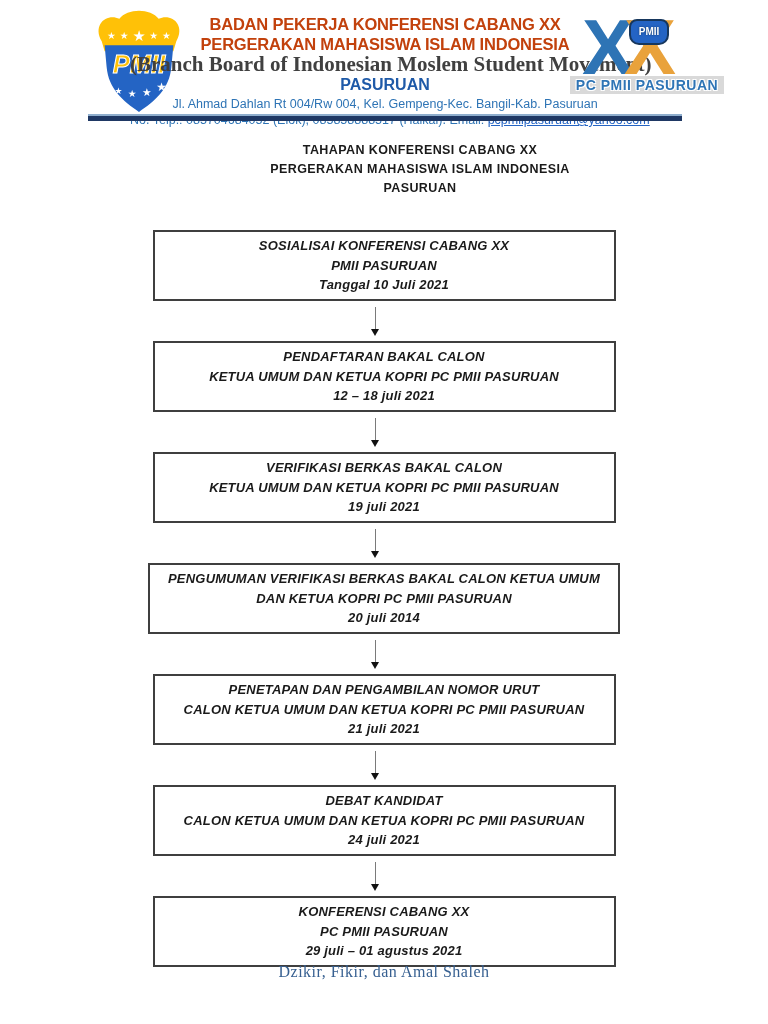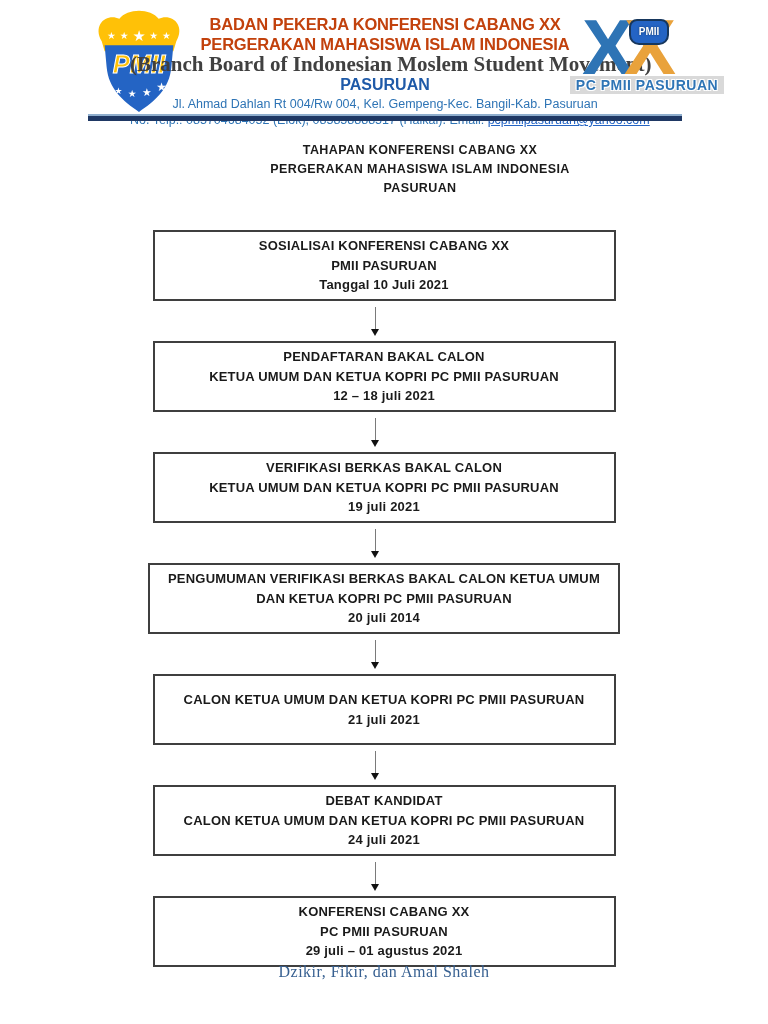--- a/index.html
+++ b/index.html
@@ -36,21 +36,21 @@
       text-shadow:-1px -1px 0 #fff,1px -1px 0 #fff,-1px 1px 0 #fff,1px 1px 0 #fff;}
 
   
   .divider{position:absolute;left:88px;top:114px;width:594px;height:5px;background:#1f3864;border-top:2px solid #8faecd;}
 
   
   .doc-title{position:absolute;left:0;top:141px;width:768px;text-align:center;color:#1a1a1a;padding-left:36px;}
   .doc-title div{font-size:12.5px;font-weight:bold;line-height:19px;letter-spacing:0.4px;}
 
   
-  .flow{position:absolute;left:0;top:230px;width:768px;}
+  .flow{position:absolute;left:0;top:230px;width:768px;font-style:italic;}
   .fbox{width:451px;margin:0 auto;border:2px solid #3f3f3f;background:#fff;
         display:flex;flex-direction:column;justify-content:center;align-items:center;
         min-height:63px;padding:2px 4px;box-sizing:content-box;}
   .fbox.wide{width:460px;}
   .fbox div{font-size:13px;font-weight:bold;color:#1a1a1a;line-height:19.5px;text-align:center;letter-spacing:0.2px;}
   .gap{height:40px;position:relative;}
   .arrow{position:absolute;left:50%;top:6px;margin-left:-9px;width:1px;height:22px;background:#7a7a7a;}
   .arrow::after{content:'';position:absolute;left:-4px;bottom:-7px;width:0;height:0;
         border-left:4.5px solid transparent;border-right:4.5px solid transparent;border-top:7px solid #111;}
 
@@ -138,20 +138,21 @@
     <div class="fbox wide">
       <div>PENGUMUMAN VERIFIKASI BERKAS BAKAL CALON KETUA UMUM</div>
       <div>DAN KETUA KOPRI PC PMII PASURUAN</div>
       <div>20 juli 2014</div>
     </div>
     <div class="gap">
         <div class="arrow"></div>
       </div>
 
     <div class="fbox">
+      <div>PENETAPAN DAN PENGAMBILAN NOMOR URUT</div>
       <div>CALON KETUA UMUM DAN KETUA KOPRI PC PMII PASURUAN</div>
       <div>21 juli 2021</div>
     </div>
     <div class="gap">
         <div class="arrow"></div>
       </div>
 
     <div class="fbox">
       <div>DEBAT KANDIDAT</div>
       <div>CALON KETUA UMUM DAN KETUA KOPRI PC PMII PASURUAN</div>

